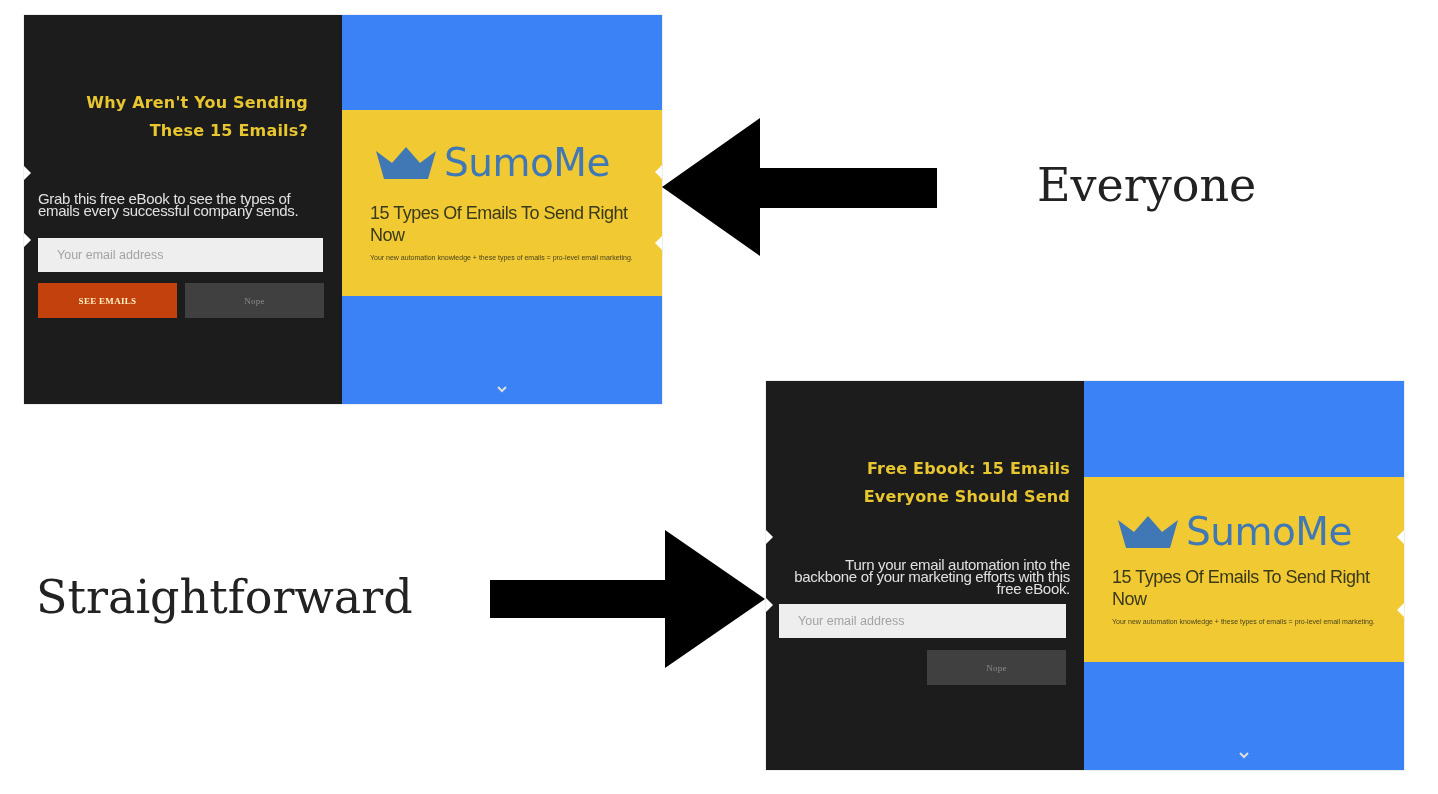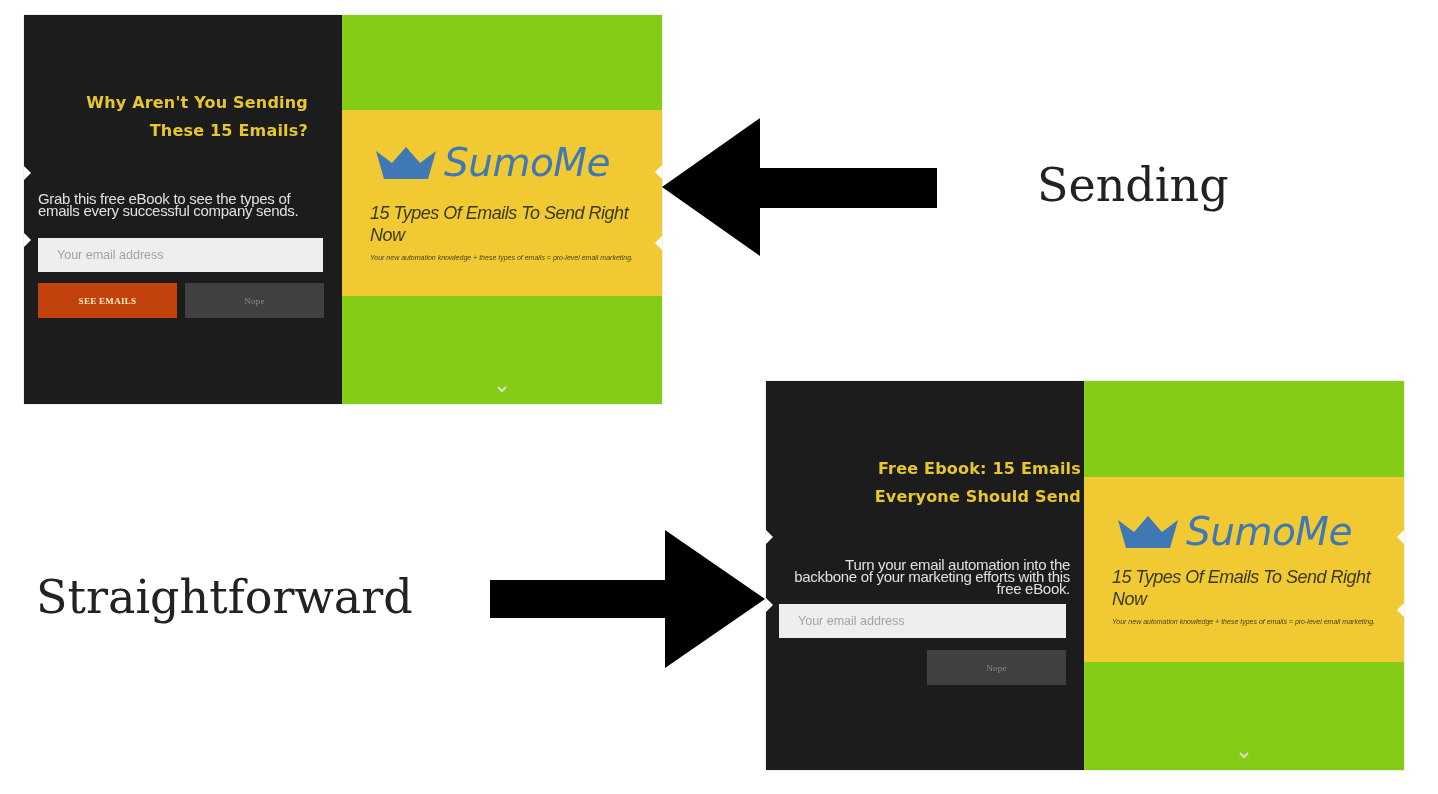--- a/index.html
+++ b/index.html
@@ -1,19 +1,19 @@
 <!DOCTYPE html>
 <html><head>
 <meta charset="utf-8">
 <style>
   html, body { margin:0; padding:0; }
   body { width:1438px; height:794px; background:#ffffff; position:relative; overflow:hidden; font-family:"Liberation Sans", sans-serif; }
   .panel { position:absolute; width:638px; height:389px; background:#1c1c1c; overflow:hidden; box-shadow:0 0 1px #999; }
   .panel .left { position:absolute; left:0; top:0; width:318px; height:100%; background:#1c1c1c; }
-  .panel .right { position:absolute; left:318px; top:0; width:320px; height:100%; background:#84cc16;font-style:italic; }
+  .panel .right { position:absolute; left:318px; top:0; width:320px; height:100%; background:#3b82f6; }
   .headline { position:absolute; left:14px; color:#e8c62f; font-family:"DejaVu Sans", sans-serif; font-weight:bold; font-size:16px; line-height:28px; letter-spacing:0.2px; margin:0;text-align:right; }
   .subtext { position:absolute; left:14px; width:290px; color:#e0e0e0; font-size:15px; line-height:12px; letter-spacing:-0.3px; }
   .email-input { position:absolute; left:14px; width:285px; height:34px; background:#eeeeee; border:none; box-sizing:border-box; padding:0 19px; font-size:12.5px; color:#999; font-family:"Liberation Sans", sans-serif; }
   .email-input::placeholder { color:#a3a3a3; }
   .btn { position:absolute; height:35px; width:139px; border:none; font-family:"Liberation Serif", serif; font-size:9px; letter-spacing:0.3px; cursor:pointer; }
   .btn-primary { left:14px; background:#c2410c; color:#fff3c4; font-weight:bold; }
   .btn-secondary { left:161px; background:#404040; color:#8a8a8a;text-align:center; }
   .yellow { position:absolute; left:0; width:320px; background:#f0c933; }
   .logo { position:absolute; left:34px; display:flex; align-items:center; }
   .logo-text { color:#3f78b5; font-size:39px; font-family:"DejaVu Sans", sans-serif; margin-left:8px; letter-spacing:-0.5px; }
@@ -54,32 +54,32 @@
     </div>
     <svg class="chevron" viewBox="0 0 16 10">
         <polyline points="4,3 8,7 12,3" fill="none" stroke="#dddddd" stroke-width="2"></polyline>
       </svg>
   </div>
 </div>
 
 <svg class="arrow" style="left:660px; top:116px;" width="280" height="142" viewBox="0 0 280 142">
   <polygon points="2,71 100,2 100,52 277,52 277,92 100,92 100,140" fill="#000"></polygon>
 </svg>
-<div class="label" style="left:1037px; top:158px; font-size:46px;">Sending</div>
+<div class="label" style="left:1037px; top:158px; font-size:46px;">Everyone</div>
 
 <div class="label" style="left:36px; top:570px; font-size:46px;">Straightforward</div>
 <svg class="arrow" style="left:488px; top:528px;" width="280" height="142" viewBox="0 0 280 142">
   <polygon points="2,52 177,52 177,2 277,71 177,140 177,90 2,90" fill="#000"></polygon>
 </svg>
 
 <div class="panel" style="left:766px; top:381px;">
   <div class="left">
     <div class="notch notch-l" style="top:149px;"></div>
     <div class="notch notch-l" style="top:217px;"></div>
-    <h2 class="headline" style="top:74px; width:290px;margin-left:11px;">Free Ebook: 15 Emails Everyone Should Send</h2>
+    <h2 class="headline" style="top:74px; width:290px;">Free Ebook: 15 Emails Everyone Should Send</h2>
     <div class="subtext" style="top:178px;text-align:right;">Turn your email automation into the backbone of your marketing efforts with this free eBook.</div>
     <input class="email-input" type="text" style="top: 223px; left: 13px; width: 287px;" placeholder="Your email address">
     <button class="btn btn-secondary" style="top:269px;">Nope</button>
   </div>
   <div class="right">
     <div class="yellow" style="top:96px; height:185px;">
       <div class="notch notch-r" style="top:53px;"></div>
       <div class="notch notch-r" style="top:126px;"></div>
       <div class="logo" style="top:32px;">
         <svg width="60" height="32" viewBox="0 0 60 32">

